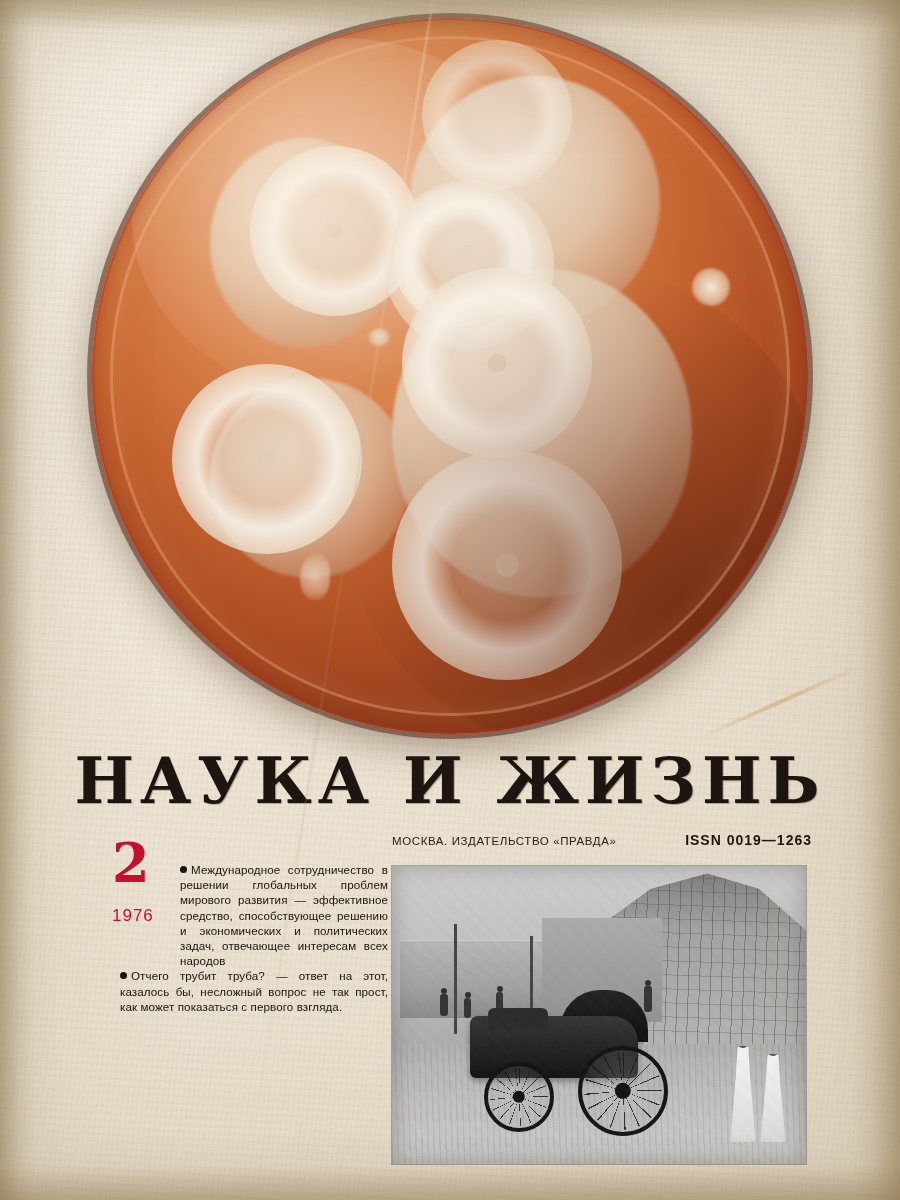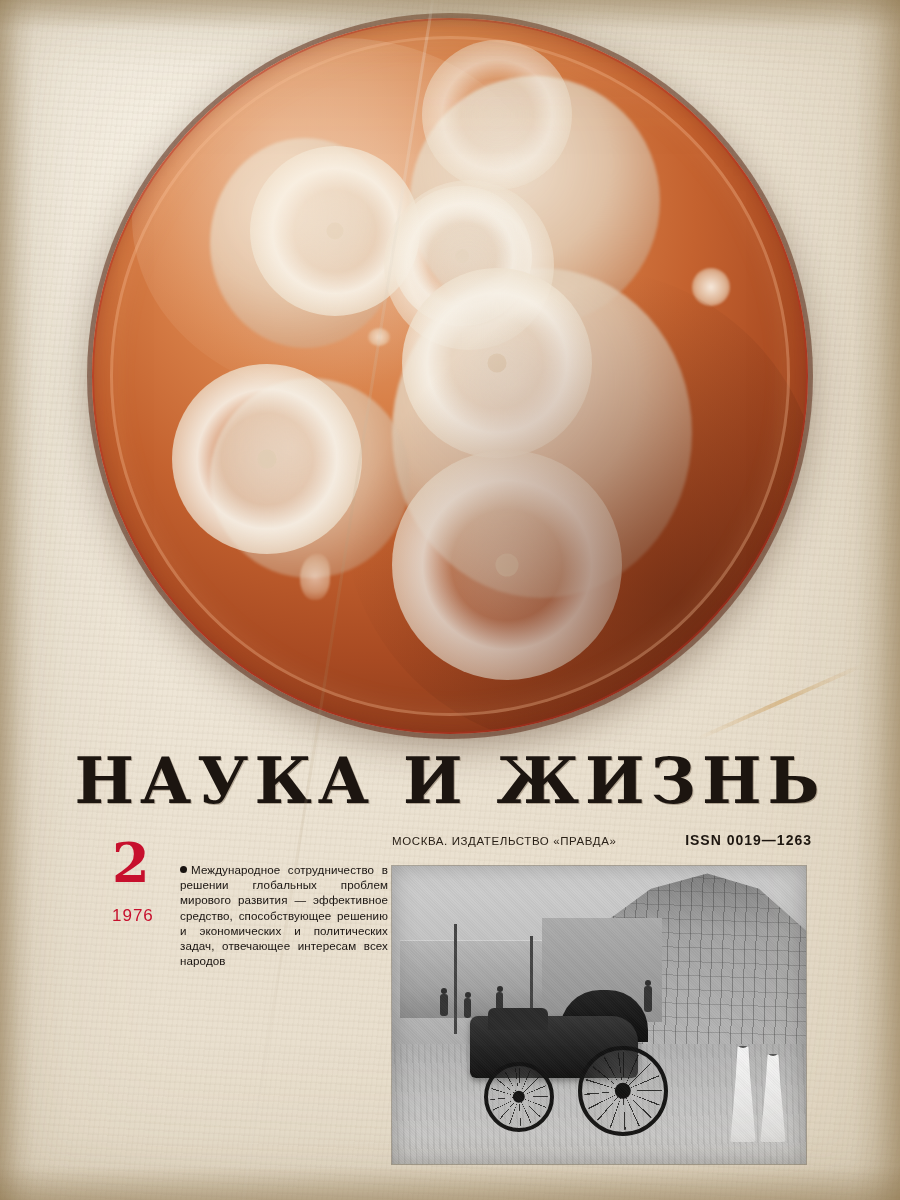--- a/index.html
+++ b/index.html
@@ -460,20 +460,23 @@
     <span class="issn">ISSN  0019—1263</span>
   </div>
 
   <div class="issue-no">2</div>
   <div class="issue-year">1976</div>
 
   <div class="contents">
     <p class="indent-block">
       <span class="bullet"></span><span>Международное сотрудничество в решении глобальных проблем мирового развития — эффективное средство, способствующее решению и экономических и политических задач, отвечающее интересам всех народов</span>
     </p>
+    <p>
+      <span class="bullet"></span><span>Отчего трубит труба? — ответ на этот, казалось бы, несложный вопрос не так прост, как может показаться с первого взгляда.</span>
+    </p>
   </div>
 
   <div class="photo">
     <div class="ph-sky"></div>
     <div class="ph-pavilion"></div>
     <div class="ph-glassgrid"></div>
     <div class="ph-lowbuild"></div>
     <div class="ph-lowbuild2"></div>
     <div class="ph-pole" style="left:62px; top:58px; height:110px;"></div>
     <div class="ph-pole" style="left:138px; top:70px; height:96px;"></div>

